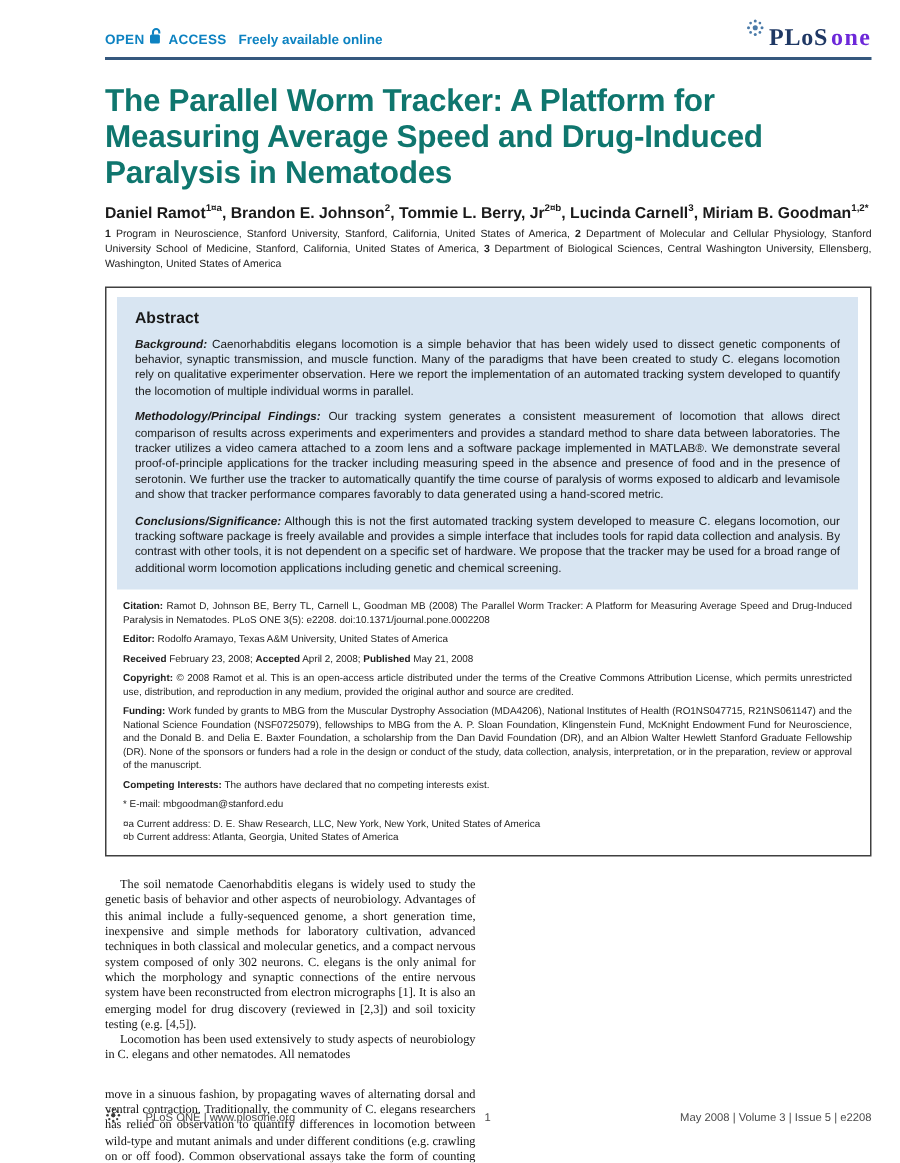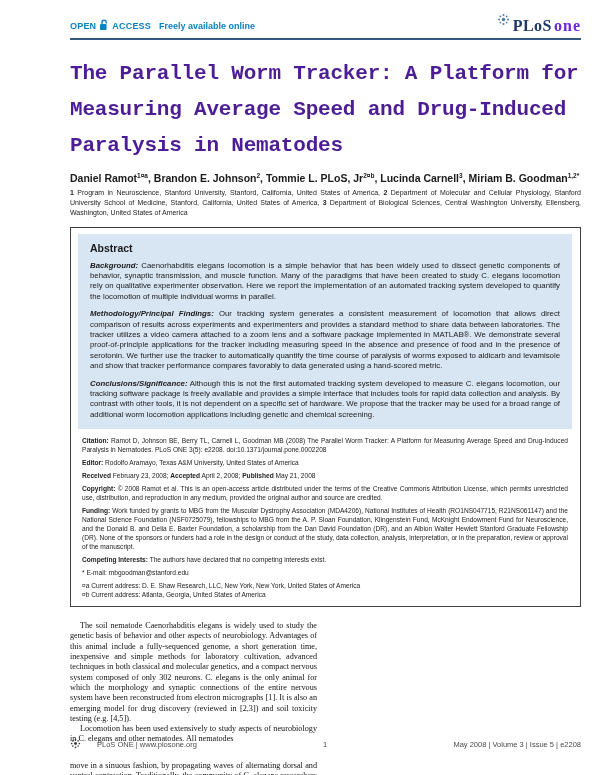--- a/index.html
+++ b/index.html
@@ -28,25 +28,24 @@
   .oa-word { font-size: 9px; font-weight: bold; color: #0d82c1; letter-spacing: 0.2px; }
   .oa-tag  { font-size: 9px; font-weight: bold; color: #0d82c1; margin-left: 5px; }
   .logo { display: flex; align-items: flex-start; gap: 2px; }
   .logo-plos { font-family: "Liberation Serif", serif; font-weight: bold; font-size: 16px; color: #1f3864; letter-spacing: 0.5px; }
   .logo-one  { font-family: Liberation Serif, serif; font-weight: bold; font-size: 16px; color: #6d28d9; letter-spacing: 1px; }
   .splat { position: relative; top: -5px; margin-right: 1px; }
   
   .title {
     margin-top: 16px;
     font-size: 21px;
-    line-height: 36px;
+    line-height: 24px;
     font-weight: bold;
-    color: #4c1d95;
+    color: #0f766e;
     letter-spacing: -0.2px;
-    font-family: Liberation Mono, monospace;
   }
   .authors { margin-top: 7px; font-size: 10.5px; font-weight: bold; }
   .authors sup { font-size: 6.5px; }
   .affils { margin-top: 4px; font-size: 7px; line-height: 10px; color: #222; text-align: justify; }
   .affils b { font-weight: bold; }
   
   .infobox {
     margin-top: 9px;
     border: 1px solid #404040;
     padding: 6px 8px 7px 7px;
@@ -135,21 +134,21 @@
         </svg>
       </span>
       <span class="logo-plos">PLoS</span>
       <span class="logo-one">one</span>
     </div>
   </div>
 
   <h1 class="title">The Parallel Worm Tracker: A Platform for Measuring Average Speed and Drug-Induced Paralysis in Nematodes</h1>
 
   <div class="authors">
-    <span><span>Daniel Ramot</span><sup>1¤a</sup><span>, </span></span><span><span>Brandon E. Johnson</span><sup>2</sup><span>, </span></span><span><span>Tommie L. PLoS, Jr</span><sup>2¤b</sup><span>, </span></span><span><span>Lucinda Carnell</span><sup>3</sup><span>, </span></span><span><span>Miriam B. Goodman</span><sup>1,2*</sup><span></span></span>
+    <span><span>Daniel Ramot</span><sup>1¤a</sup><span>, </span></span><span><span>Brandon E. Johnson</span><sup>2</sup><span>, </span></span><span><span>Tommie L. Berry, Jr</span><sup>2¤b</sup><span>, </span></span><span><span>Lucinda Carnell</span><sup>3</sup><span>, </span></span><span><span>Miriam B. Goodman</span><sup>1,2*</sup><span></span></span>
   </div>
 
   <div class="affils">
     <b>1</b><span> Program in Neuroscience, Stanford University, Stanford, California, United States of America, </span><b>2</b><span> Department of Molecular and Cellular Physiology, Stanford University School of Medicine, Stanford, California, United States of America, </span><b>3</b><span> Department of Biological Sciences, Central Washington University, Ellensberg, Washington, United States of America</span>
   </div>
 
   <div class="infobox">
     <div class="abstract">
       <div class="abs-heading">Abstract</div>
       <p><span class="abs-lead">Background:</span><span> Caenorhabditis elegans locomotion is a simple behavior that has been widely used to dissect genetic components of behavior, synaptic transmission, and muscle function. Many of the paradigms that have been created to study C. elegans locomotion rely on qualitative experimenter observation. Here we report the implementation of an automated tracking system developed to quantify the locomotion of multiple individual worms in parallel.</span></p>

